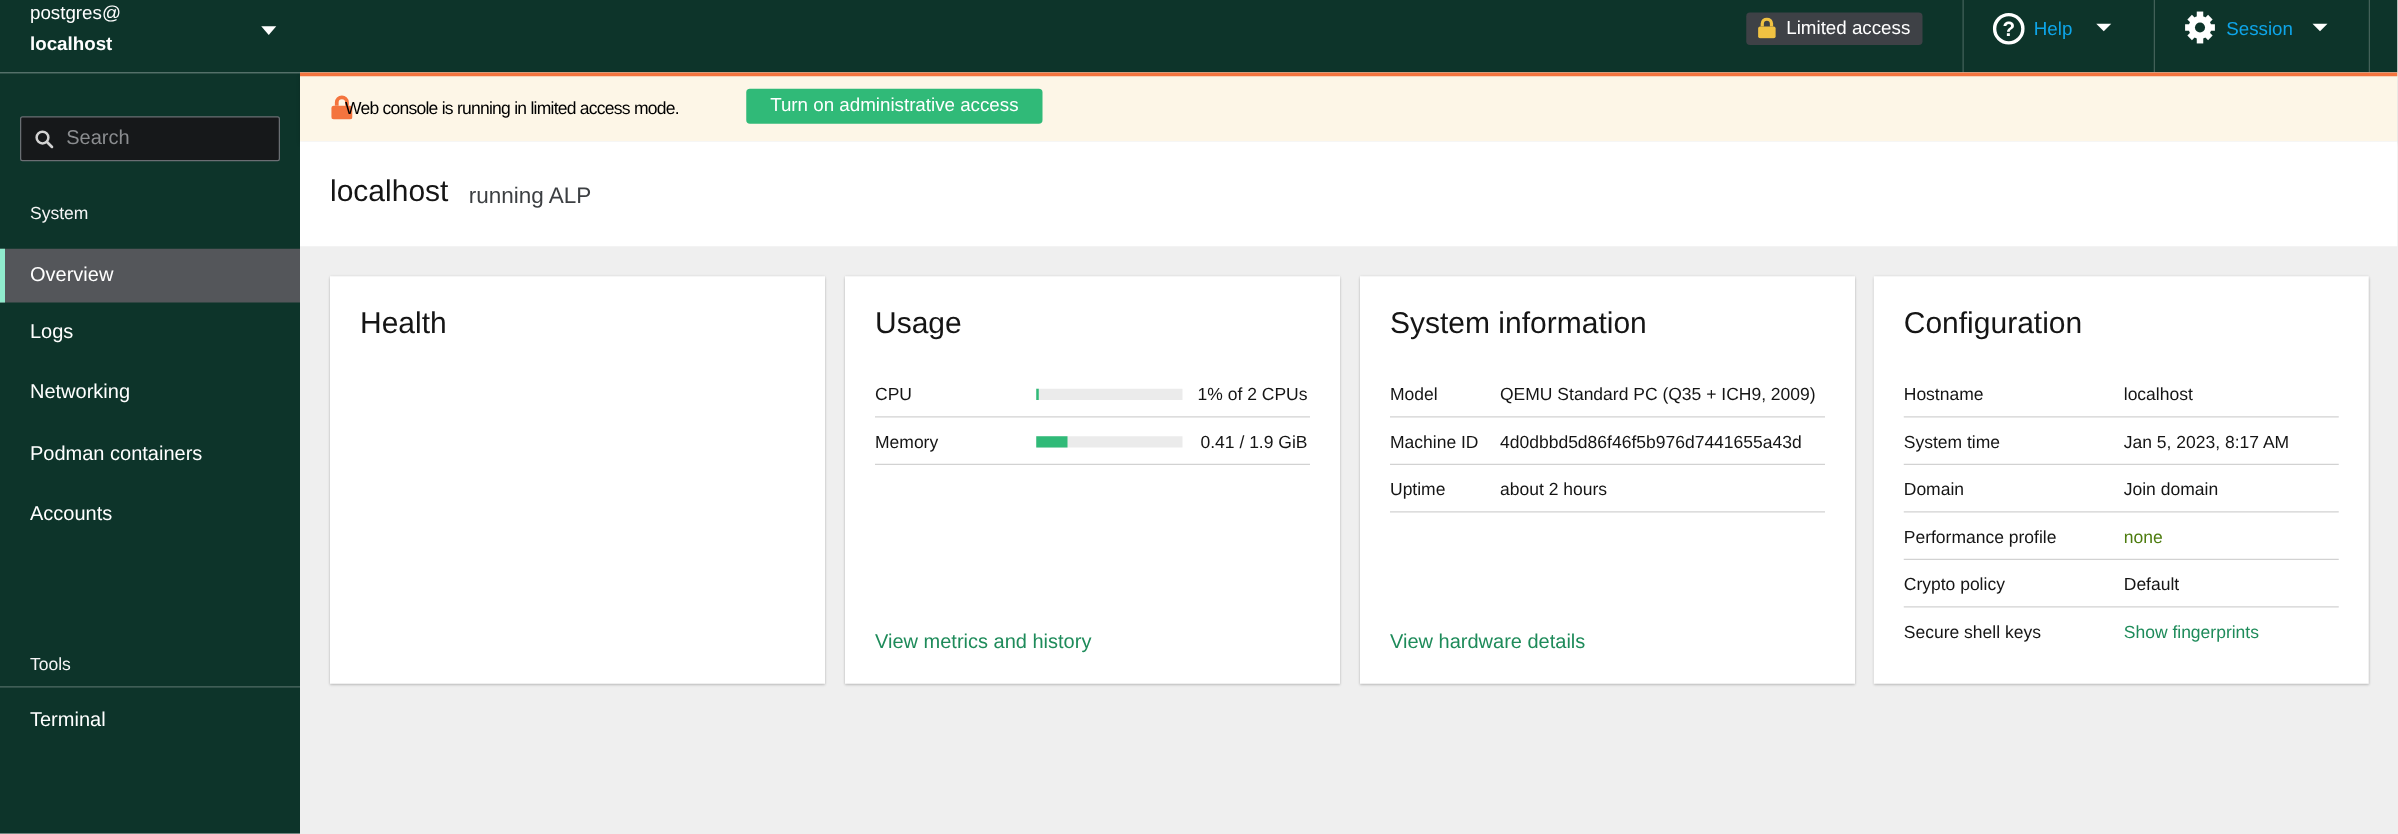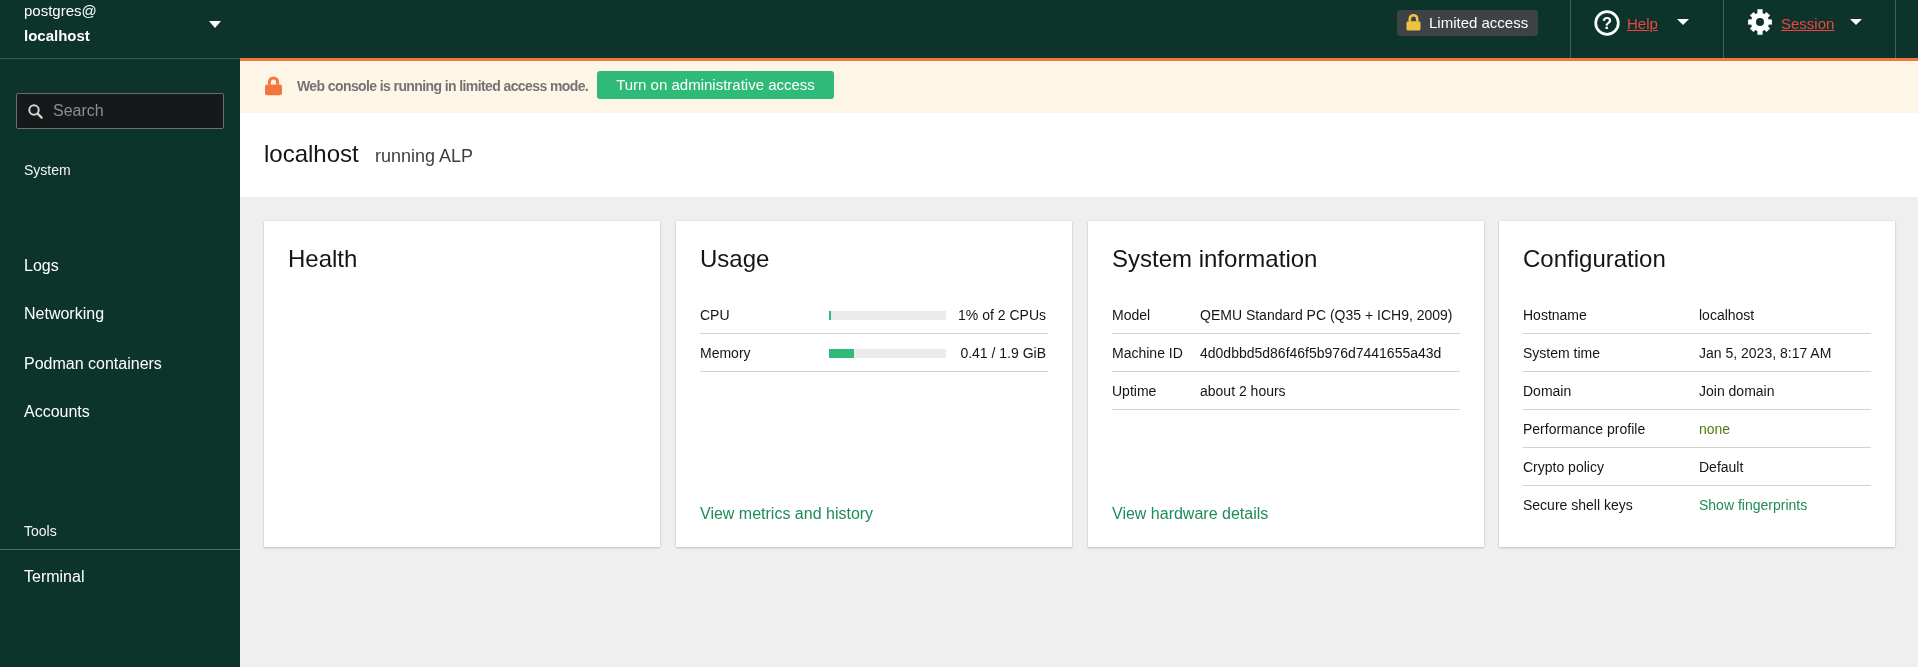--- a/index.html
+++ b/index.html
@@ -11,39 +11,39 @@
   .brand { position:absolute; left:24px; top:-2px; color:#fff; font-size:15px; line-height:25px; }
   .brand b { font-weight:bold; }
   .brand-caret { position:absolute; left:209px; top:21px; width:0; height:0;
      border-left:6px solid transparent; border-right:6px solid transparent; border-top:7px solid #fff; }
   .m-sep { position:absolute; top:0; width:1px; height:58px; background:rgba(255,255,255,0.22); }
   .pill { position:absolute; left:1397px; top:10px; width:141px; height:26px; background:#3e4146; border-radius:3px;
      color:#fff; font-size:15px; line-height:26px; }
   .pill svg { position:absolute; left:9px; top:4px; }
   .pill span { position:absolute; left:32px; top:0; }
   .help-icon { position:absolute; left:1594px; top:10px; }
-  .m-label { position:absolute; top:11px; color:#ef4444; font-size:15px; line-height:25px;text-decoration:underline; }
+  .m-label { position:absolute; top:11px; color:#0ea5e9; font-size:15px; line-height:25px; }
   .m-caret { position:absolute; width:0; height:0; border-left:6px solid transparent; border-right:6px solid transparent; border-top:6px solid #fff; top:19px; }
   .gear { position:absolute; left:1747px; top:8px; }
 
   
   .sidebar { position:absolute; left:0; top:58px; width:240px; height:609px; background:#0d342a; border-top:1px solid rgba(255,255,255,0.18); }
   .search { position:absolute; left:16px; top:34px; width:208px; height:36px; background:#16181a; border:1px solid #6a6e73; border-radius:2px; }
   .search svg { position:absolute; left:11px; top:10px; }
   .search span { position:absolute; left:36px; top:8px; font-size:16px; color:#8b8d90; }
   .navsec { position:absolute; left:24px; font-size:14px; color:#f5f5f5; }
   .navitem { position:absolute; left:0; width:240px; height:43px; color:#fff; font-size:16px; line-height:43px; padding-left:24px; }
   .navitem.sel { background:#54565a; border-left:4px solid #90ebcd; padding-left:20px; }
   .sb-div { position:absolute; left:0; width:240px; height:1px; background:rgba(255,255,255,0.28); }
 
   
   .banner { position:absolute; left:240px; top:58px; width:1678px; height:55px; background:#fdf6e7;
      border-top:3px solid #f4743e; box-shadow:0 2px 3px rgba(0,0,0,0.15); }
   .banner .lock { position:absolute; left:25px; top:15px; }
-  .banner .msg { position:absolute; left:57px; top:14px; font-size:14px; font-weight:bold; letter-spacing:-0.6px; color:#737373; line-height:23px; }
+  .banner .msg { position:absolute; left:36px; top:14px; font-size:14px; font-weight:normal; letter-spacing:-0.6px; color:#000000; line-height:23px; }
   .banner .btn { position:absolute; left:357px; top:10px; width:237px; height:28px; background:#30ba78; border-radius:3px;
      color:#fff; font-size:15px; text-align:center; line-height:28px; }
 
   .pagehead { position:absolute; left:240px; top:113px; width:1678px; height:84px; background:#fff; }
   .pagehead h1 { position:absolute; left:24px; top:26px; font-size:24px; font-weight:normal; color:#151515; line-height:30px; }
   .pagehead .sub { position:absolute; left:135px; top:31px; font-size:18px; color:#3c3f42; line-height:24px; }
 
   
   .card { position:absolute; top:221px; height:326px; background:#fff; box-shadow:0 1px 2px rgba(3,3,3,0.18), 0 0 2px rgba(3,3,3,0.09); }
   .card h2 { position:absolute; left:24px; top:22px; font-size:24px; font-weight:normal; color:#151515; line-height:31px; }
@@ -111,20 +111,21 @@
 
 <div class="sidebar">
   <div class="search">
     <svg width="15" height="15" viewBox="0 0 15 15">
       <circle cx="6" cy="6" r="4.7" fill="none" stroke="#d2d2d2" stroke-width="2"></circle>
       <line x1="9.6" y1="9.6" x2="13.6" y2="13.6" stroke="#d2d2d2" stroke-width="2.2" stroke-linecap="round"></line>
     </svg>
     <span>Search</span>
   </div>
   <div class="navsec" style="top:103px">System</div>
+  <div class="navitem sel" style="top:140px">Overview</div>
   <div class="navitem" style="top:185px">Logs</div>
   <div class="navitem" style="top:233px">Networking</div>
   <div class="navitem" style="top:283px">Podman containers</div>
   <div class="navitem" style="top:331px">Accounts</div>
   <div class="navsec" style="top:464px">Tools</div>
   <div class="sb-div" style="top:490px"></div>
   <div class="navitem" style="top:496px">Terminal</div>
 </div>
 
 <div class="banner">

